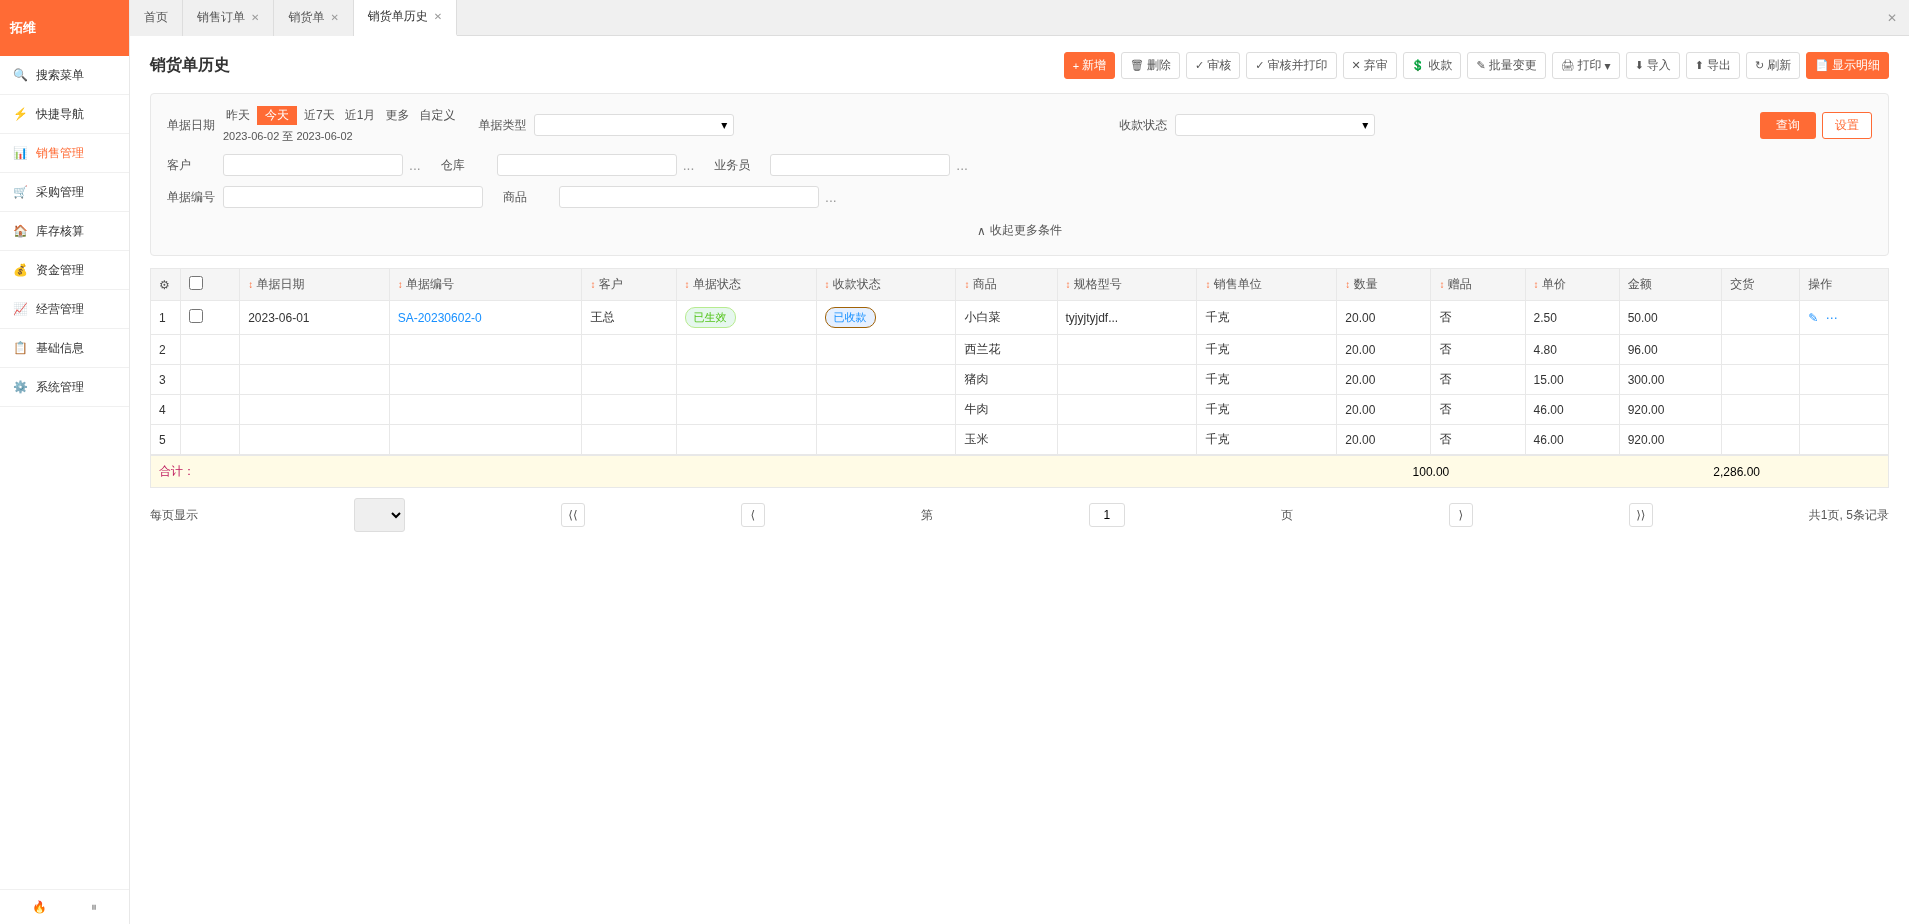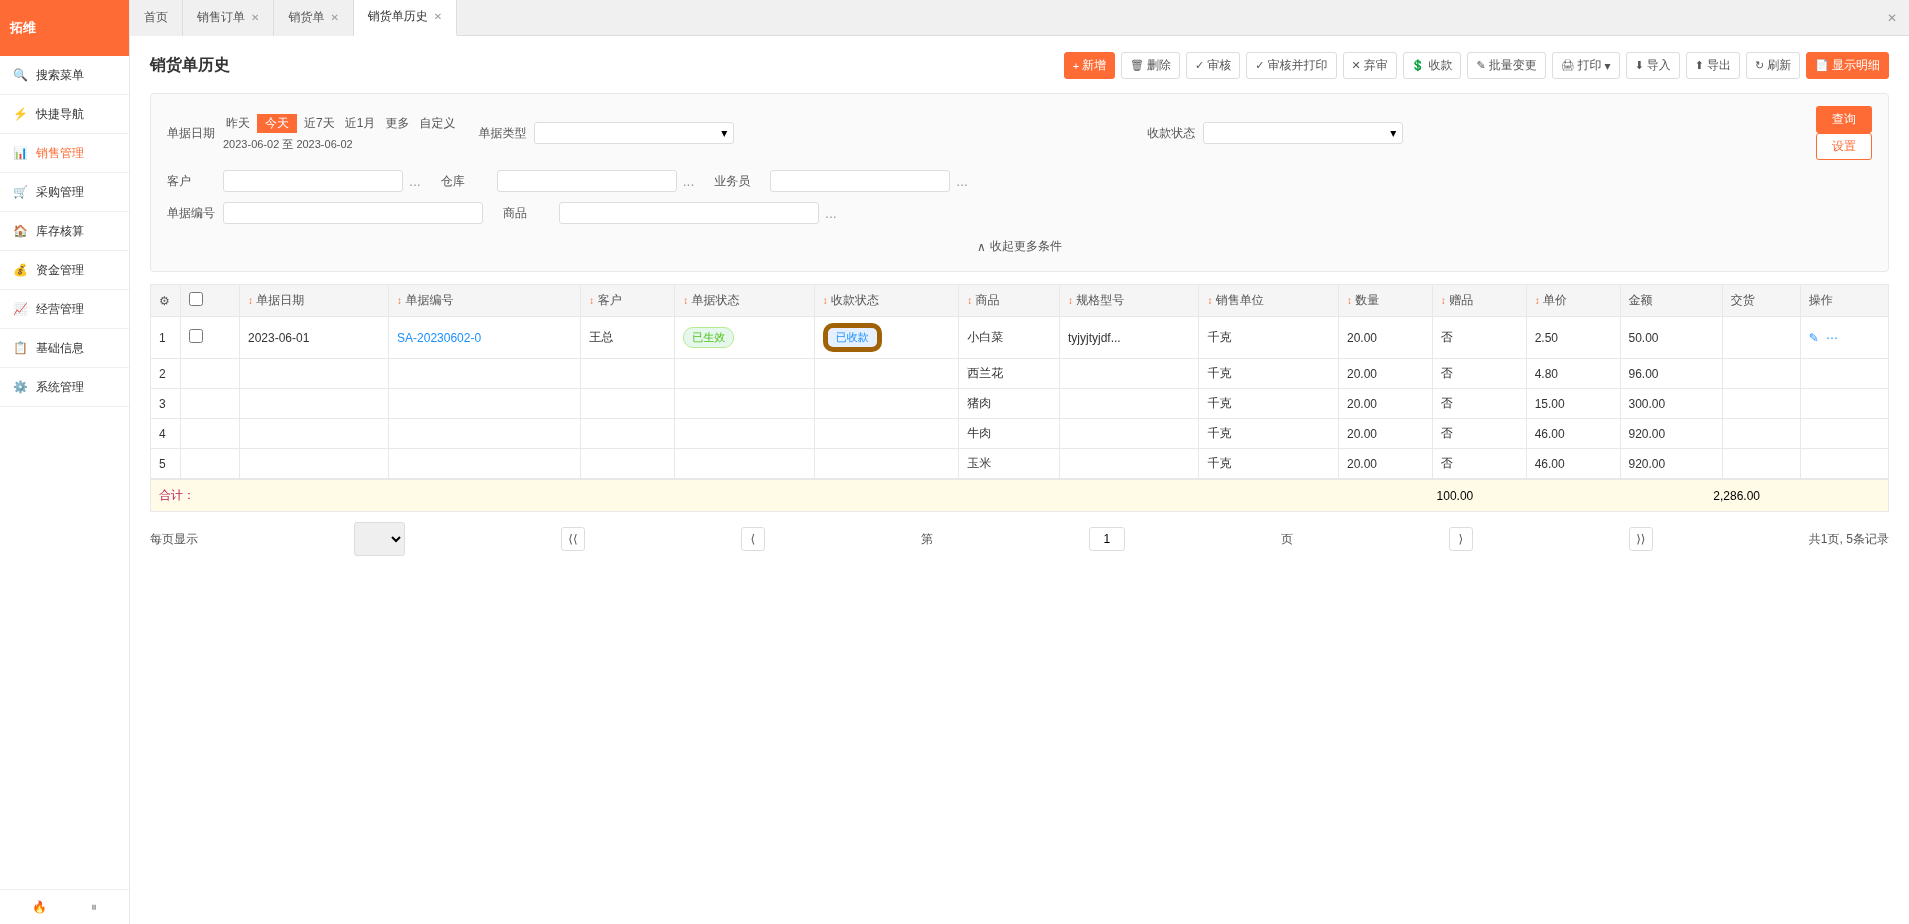--- a/index.html
+++ b/index.html
@@ -246,21 +246,21 @@
       white-space: nowrap;
     }
     .data-table th .sort-icon { color: #ff6b35; font-size: 10px; }
     .badge {
       display: inline-block;
       padding: 2px 8px;
       border-radius: 10px;
       font-size: 11px;
     }
     .badge-green { background: #e6f7ee; color: #52c41a; border: 1px solid #b7eb8f; }
-    .badge-blue { background: #e6f0ff; color: #1890ff; border: 5px solid #a16207; }
+    .badge-blue { background: #e6f0ff; color: #1890ff; border: 1px solid #a16207; }
     .action-link {
       color: #1890ff;
       cursor: pointer;
       text-decoration: none;
     }
     .gear-col { width: 30px; text-align: center; }
 
     
     .table-footer {
       background: #fffbe6;
@@ -483,21 +483,21 @@
         </div>
 
         <div class="filter-item" style="flex:1">
           <span class="filter-label">收款状态</span>
           <div class="filter-select" style="width:200px;">
             <span></span>
             <span>▾</span>
           </div>
         </div>
 
-        <div style="display:flex;flex-direction:column;gap:0">
+        <div style="display:flex;flex-direction:row;gap:6px">
           <button class="query-btn">查询</button>
           <button class="setting-btn">设置</button>
         </div>
       </div>
 
       <div class="filter-row">
         <div class="filter-item">
           <span class="filter-label">客户</span>
           <input class="filter-input" style="width: 180px;">
           <button class="dots-btn">...</button>
@@ -656,21 +656,21 @@
             <td></td>
           </tr>
         </tbody>
       </table>
     </div>
 
     <div class="table-footer">
       <span class="footer-label">合计：</span>
       <span style="flex:1"></span>
       <span style="margin-right:240px;">100.00</span>
-      <span style="margin-right:120px;">2,286.00</span>
+      <span style="margin-right:120px;margin-left:24px;">2,286.00</span>
     </div>
 
     <div class="pagination">
       <span>每页显示</span>
       <select class="page-select">
         <option>50</option>
         <option>20</option>
         <option>100</option>
       </select>
       <button class="page-btn">⟨⟨</button>

